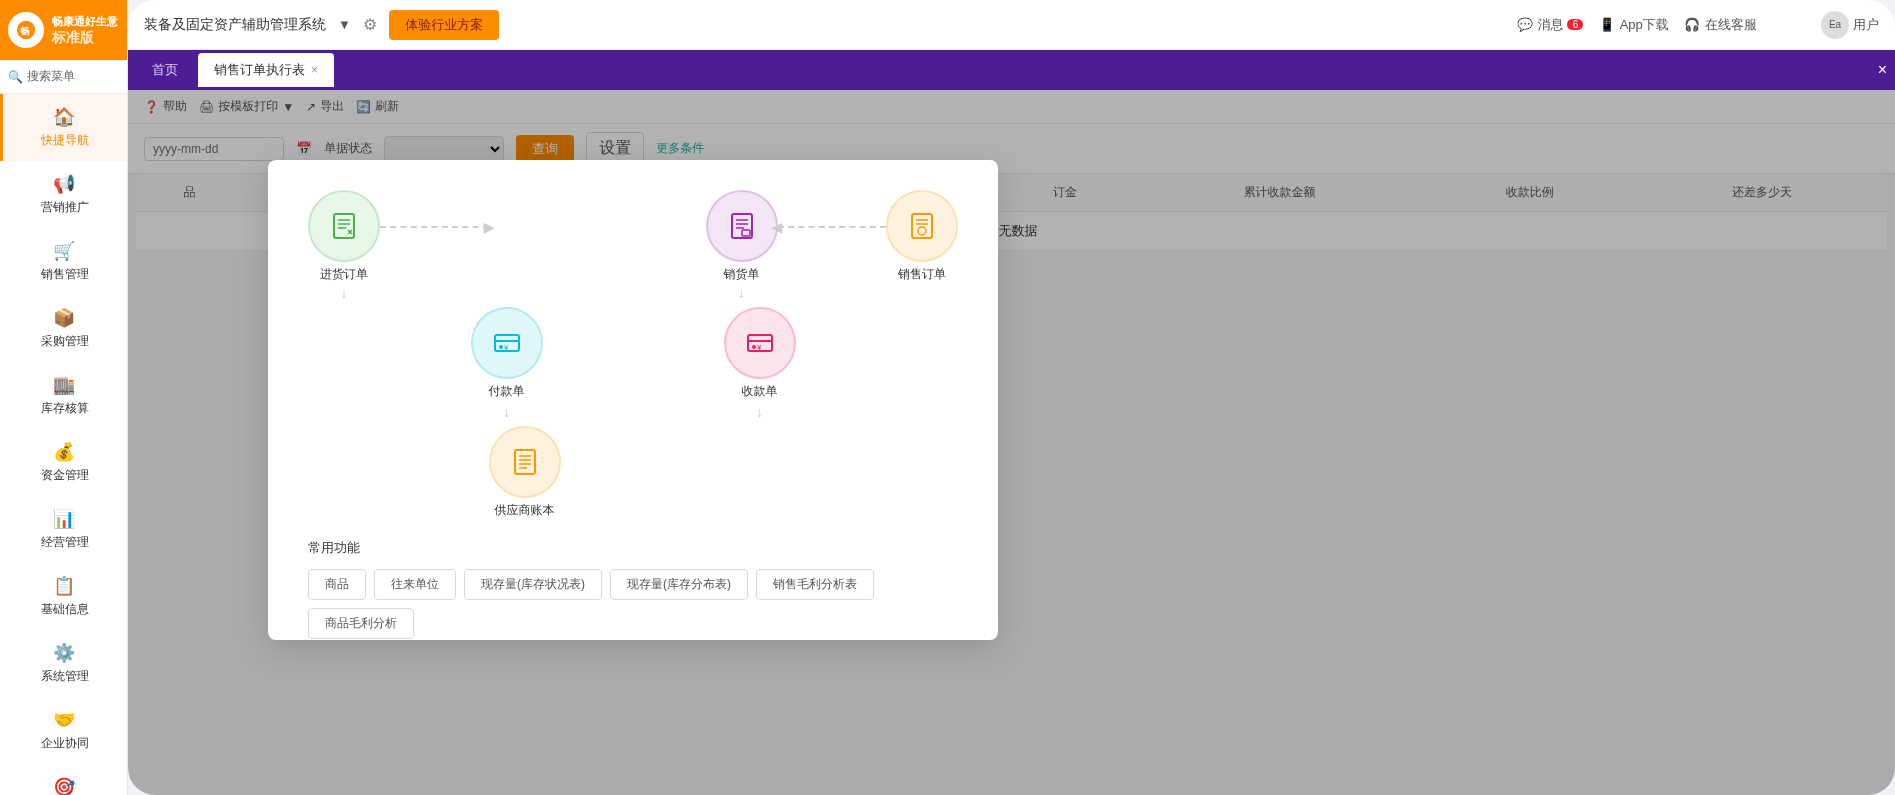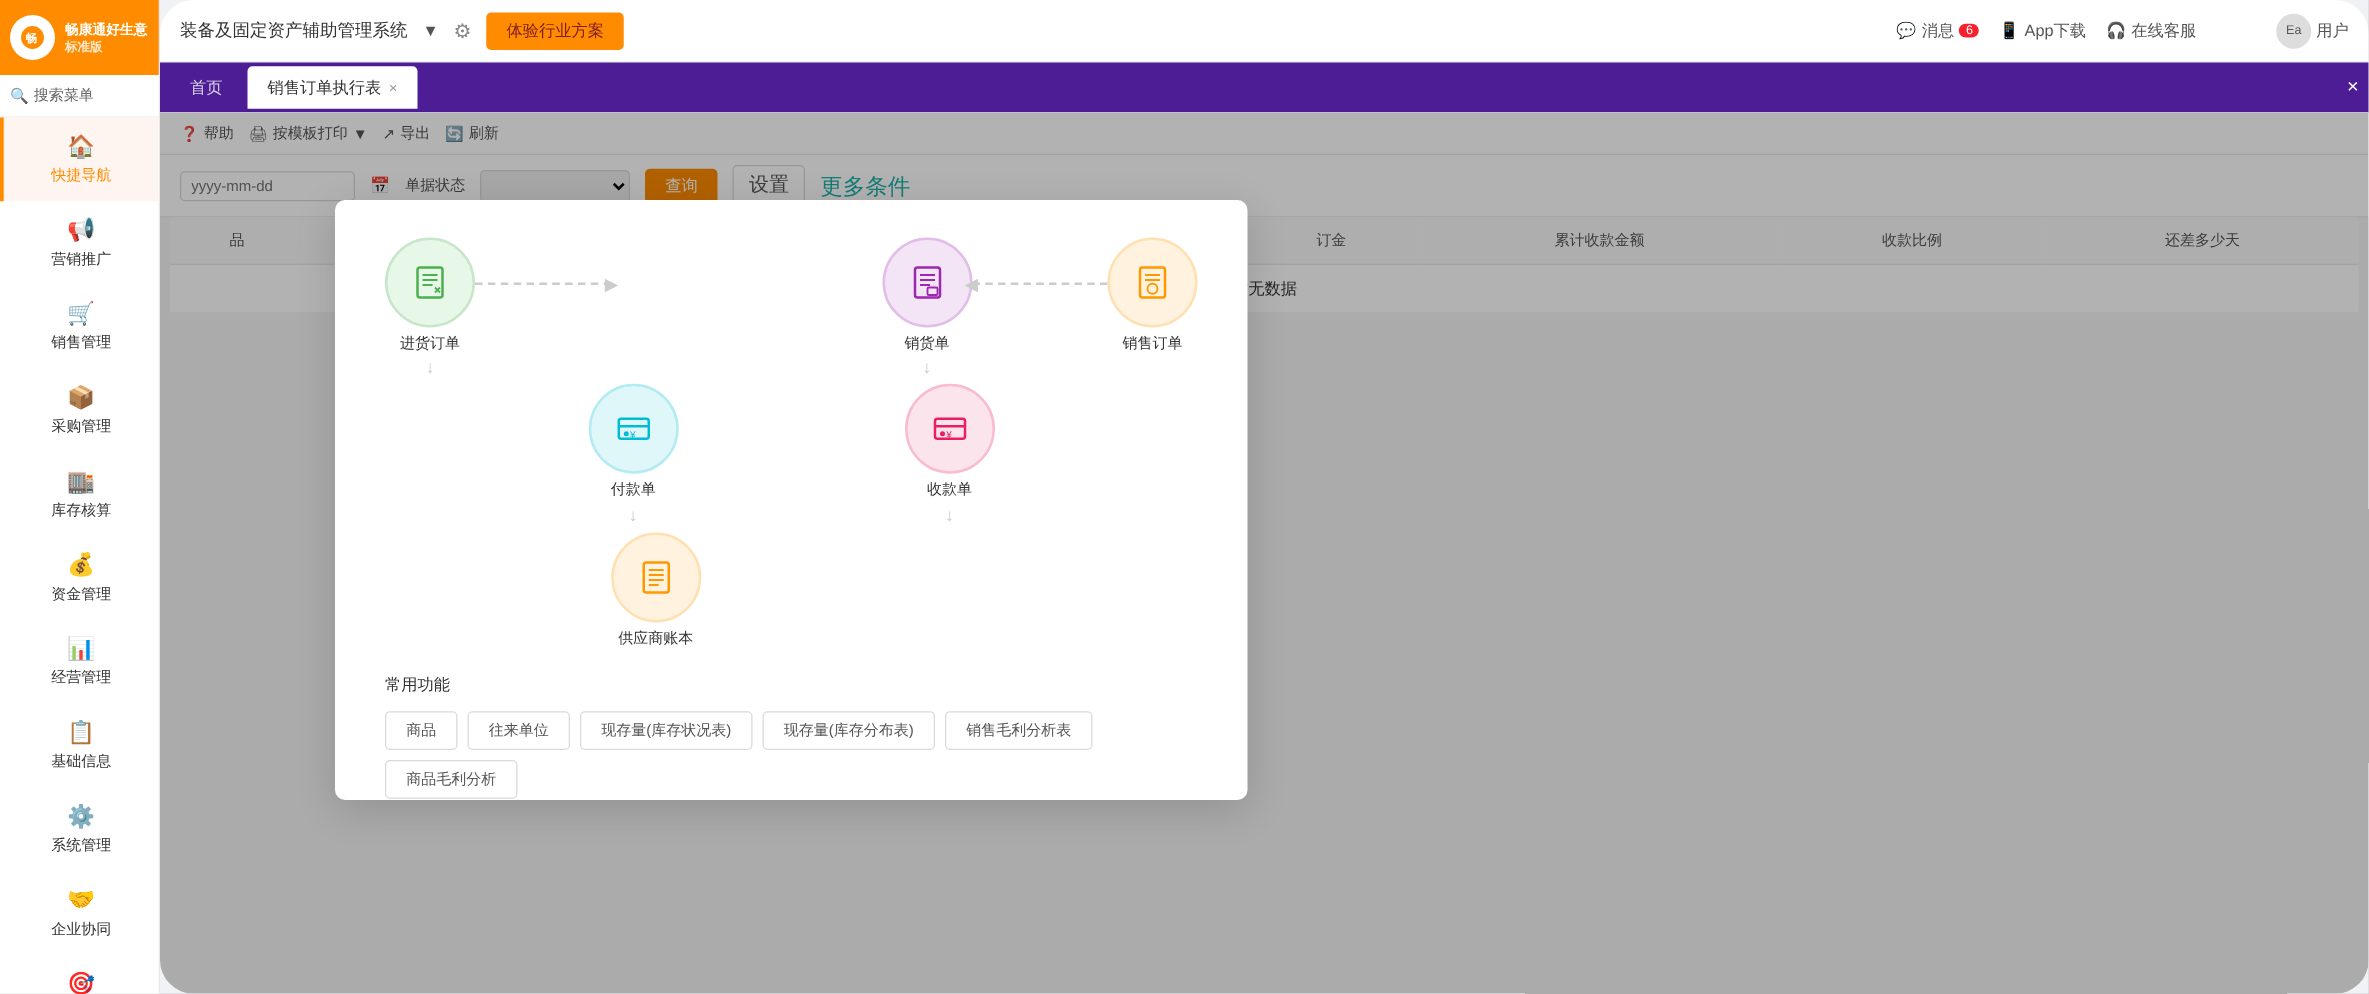--- a/index.html
+++ b/index.html
@@ -47,21 +47,21 @@
     
     .content-toolbar { background: white; padding: 8px 16px; display: flex; align-items: center; gap: 12px; border-bottom: 1px solid #e8e8e8; }
     .toolbar-btn { display: flex; align-items: center; gap: 4px; color: #555; cursor: pointer; font-size: 12px; }
     .toolbar-btn-primary { background: #ff8c00; color: white; border: none; padding: 5px 16px; border-radius: 4px; cursor: pointer; font-size: 13px; }
     .toolbar-btn-secondary { background: white; color: #555; border: 1px solid #d9d9d9; padding: 5px 12px; border-radius: 4px; cursor: pointer; font-size: 16px; }
 
     
     .filter-row { background: white; padding: 8px 16px; display: flex; align-items: center; gap: 12px; border-bottom: 1px solid #e8e8e8; flex-wrap: wrap; }
     .filter-input { border: 1px solid #d9d9d9; border-radius: 4px; padding: 4px 8px; font-size: 12px; width: 140px; color: #999; }
     .filter-select { border: 1px solid #d9d9d9; border-radius: 4px; padding: 4px 8px; font-size: 12px; width: 120px; }
-    .more-conditions { color: #20b2aa; font-size: 18px; cursor: pointer; }
+    .more-conditions { color: #20b2aa; font-size: 12px; cursor: pointer; }
 
     
     .table-container { background: white; margin: 8px; border-radius: 4px; overflow: auto; }
     .data-table { width: 100%; border-collapse: collapse; font-size: 12px; }
     .data-table th { background: #fafafa; padding: 10px 12px; text-align: center; border-bottom: 1px solid #e8e8e8; color: #555; font-weight: 500; white-space: nowrap; }
     .data-table td { padding: 10px 12px; text-align: center; border-bottom: 1px solid #f0f0f0; color: #333; }
     .no-data { text-align: center; padding: 40px; color: #999; font-size: 13px; }
 
     
     .modal-overlay { position: absolute; top: 0; left: 0; right: 0; bottom: 0; background: rgba(0,0,0,0.3); z-index: 100; display: flex; align-items: flex-start; justify-content: flex-start; padding: 70px 0 0 0; }
@@ -93,21 +93,21 @@
   <div class="sidebar">
     <div class="sidebar-logo">
       <div class="sidebar-logo-icon">
         <svg viewBox="0 0 24 24" fill="#ff8c00">
             <circle cx="12" cy="12" r="10" fill="#ff8c00"></circle>
             <text x="6" y="16" fill="white" font-size="10">畅</text>
           </svg>
       </div>
       <div>
         <div style="font-size:11px;font-weight:bold;">畅康通好生意</div>
-        <div style="font-size:10px;opacity:0.8;">标准版</div>
+        <div style="font-size:14px;opacity:0.8;">标准版</div>
       </div>
     </div>
 
     <div class="sidebar-search">
       <span>🔍</span>
       <span>搜索菜单</span>
     </div>
 
     <div class="sidebar-item active">
       <span class="sidebar-item-icon">🏠</span>

